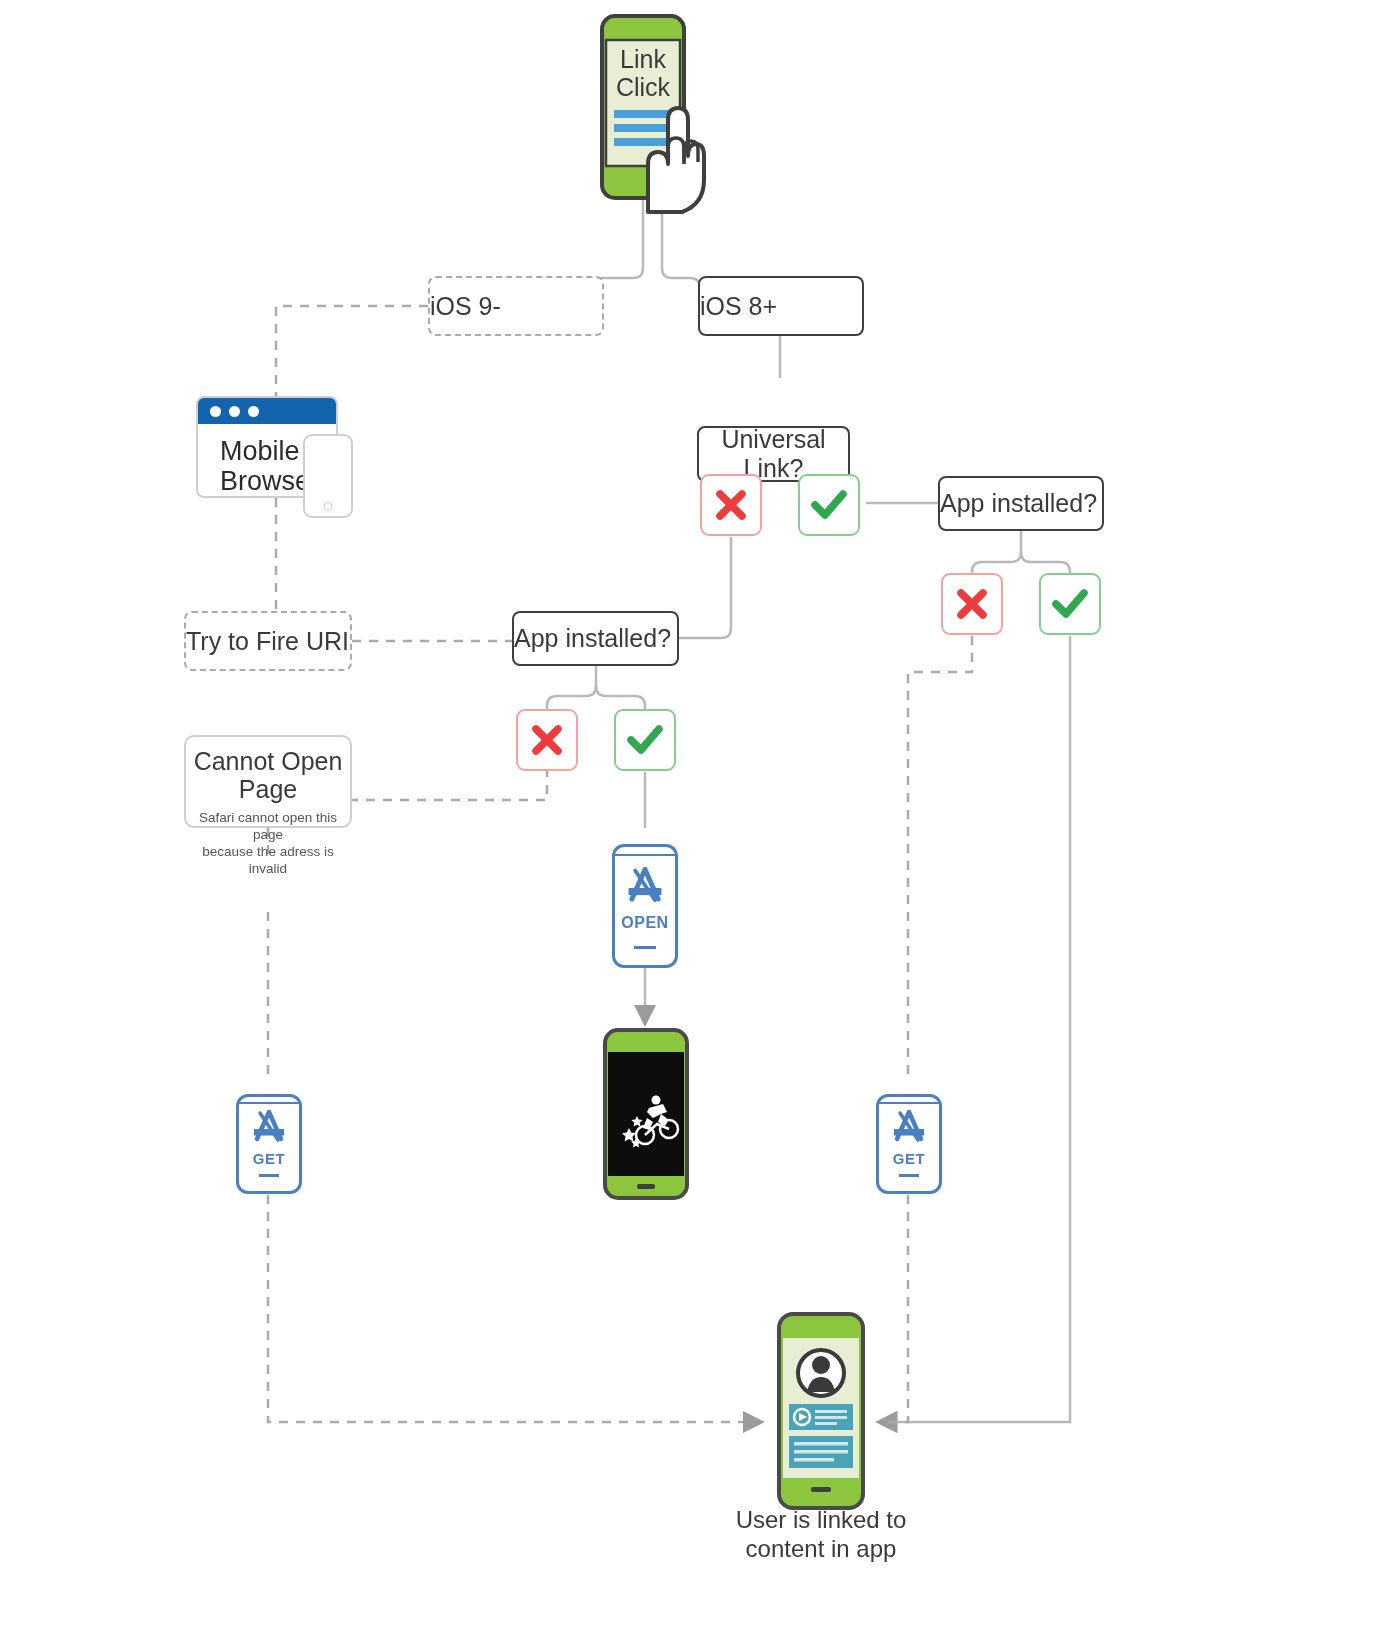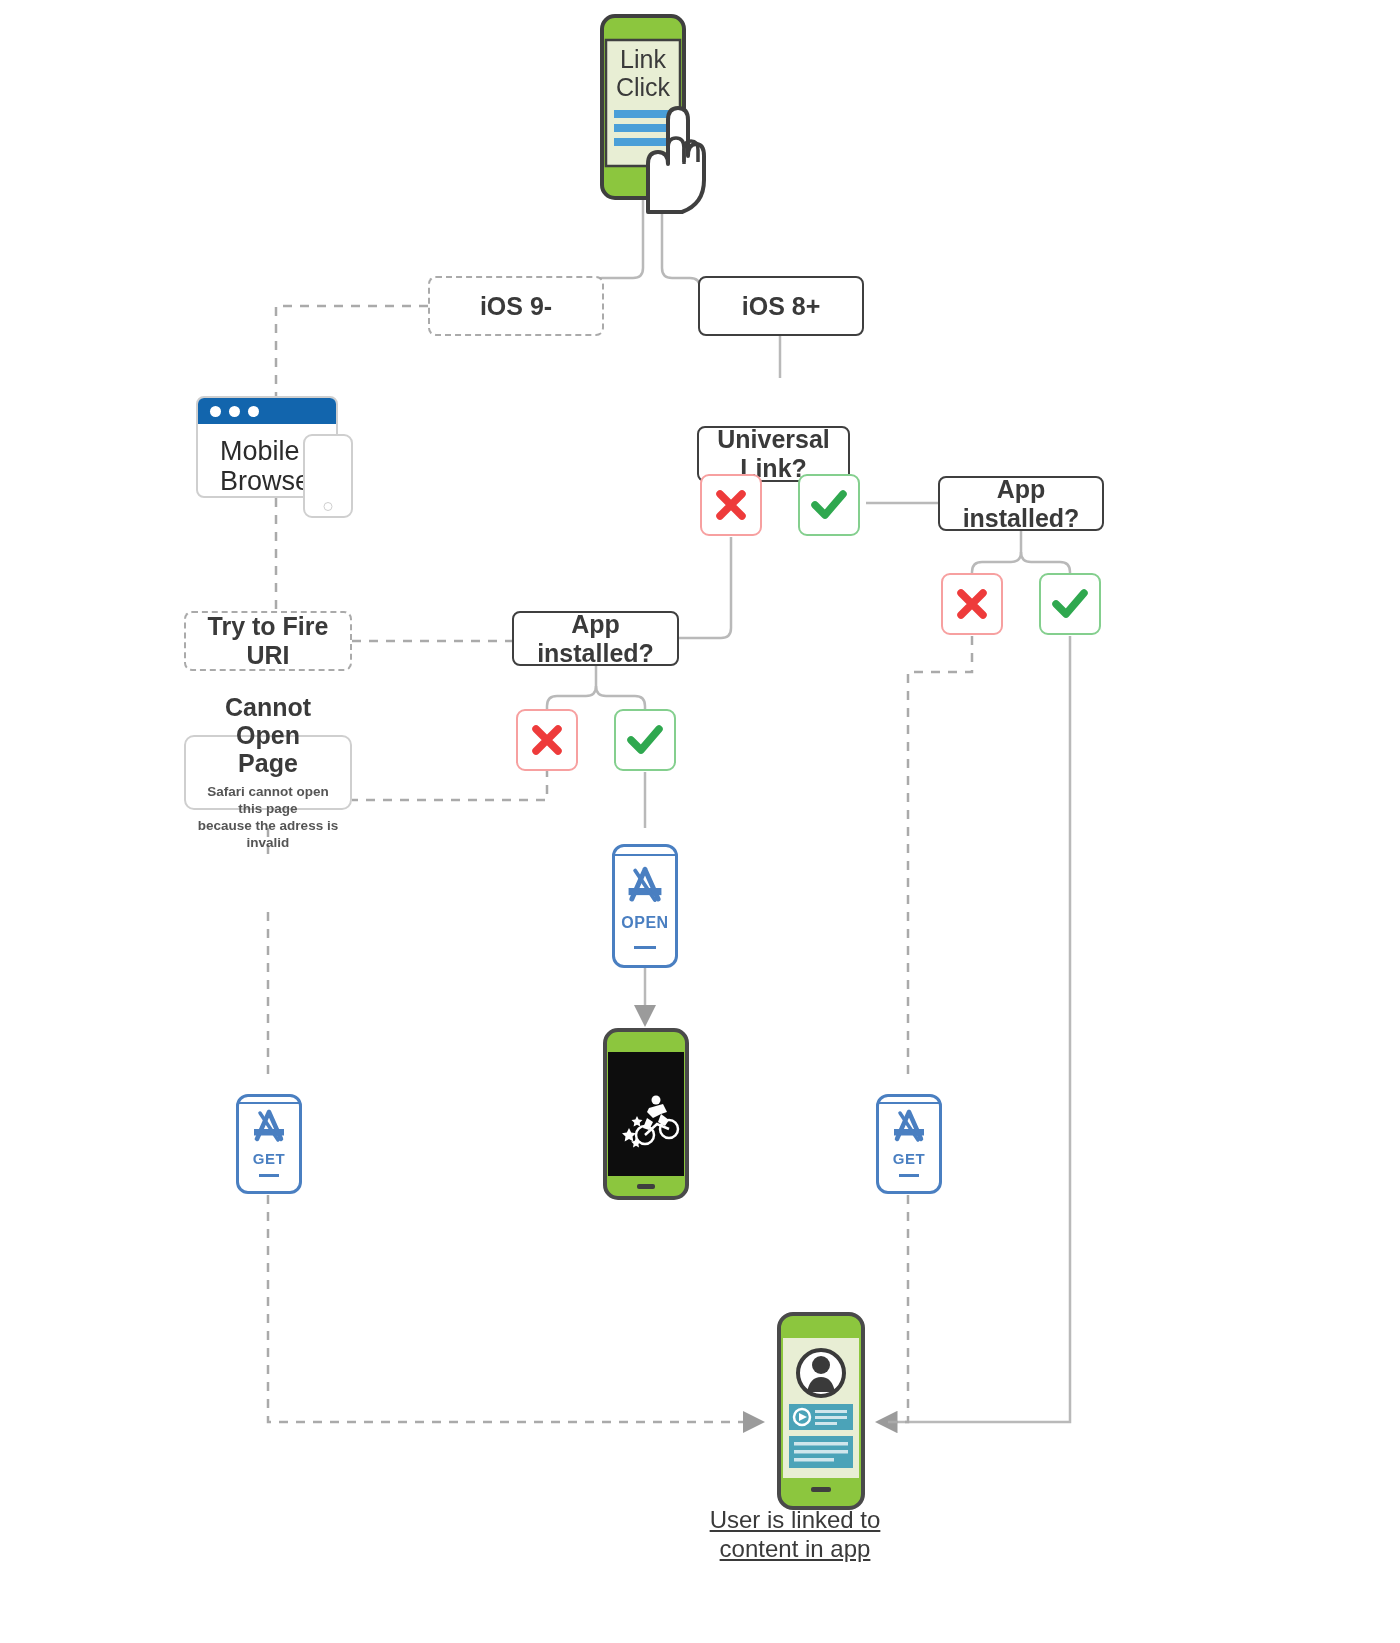--- a/index.html
+++ b/index.html
@@ -17,26 +17,25 @@
   }
   .svg-layer {
     position: absolute; left: 0; top: 0;
     width: 1400px; height: 1643px;
     pointer-events: none;
   }
   .node {
     position: absolute;
     display: flex;
     align-items: center;
-    justify-content: center;
+    justify-content: flex-start;
     text-align: center;
     background: #ffffff;
     color: #3a3a3a;
     line-height: 1.15;
-    font-weight: bold;
   }
   .node-solid {
     border: 2.5px solid #3f3f3f;
     border-radius: 8px;
     font-size: 25px;
   }
   .node-dashed {
     border: 2.5px dashed #aaaaaa;
     border-radius: 8px;
     font-size: 25px;
@@ -279,21 +278,21 @@
       <span class="browser-dot"></span>
       <span class="browser-dot"></span>
     </div>
     <div class="browser-text">Mobile
 Browser</div>
   </div>
   <div class="mini-phone" style="left:303px; top:434px; width:50px; height:84px;">
     <div class="mini-phone-home"></div>
   </div>
 
-  <div class="node node-light" style="left:184px; top:735px; width:168px; height:75px; padding:10px 0;">
+  <div class="node node-light" style="left:184px; top:735px; width:168px; height:93px; padding:10px 0;">
     <div class="alert-title" style="white-space:pre-line;">Cannot Open
 Page</div>
     <div class="alert-body">Safari cannot open this page
 because the adress is invalid</div>
   </div>
 
 
   <div class="appstore-phone" style="left:236px; top:1078px; width:66px; height:100px;">
     <div style="width:100%; height:7px; border-bottom:2px solid #4a7fc1;"></div>
     <svg width="42" height="40" viewBox="0 0 42 40" style="margin-top:5px;">
@@ -366,16 +365,16 @@
         <rect x="38" y="110" width="22" height="3" fill="#cfe6ec"></rect>
       </g>
       <g>
         <rect x="12" y="124" width="64" height="32" fill="#4BA3B8"></rect>
         <rect x="17" y="130" width="54" height="3.5" fill="#cfe6ec"></rect>
         <rect x="17" y="138" width="54" height="3.5" fill="#cfe6ec"></rect>
         <rect x="17" y="146" width="40" height="3.5" fill="#cfe6ec"></rect>
       </g>
     </svg>
   </div>
-  <div class="caption" style="left:655px; top:1505px; width:280px;text-decoration:underline;">User is linked to
+  <div class="caption" style="left:681px; top:1505px; width:280px;">User is linked to
 content in app</div>
 
 </div>
 
 </body></html>

